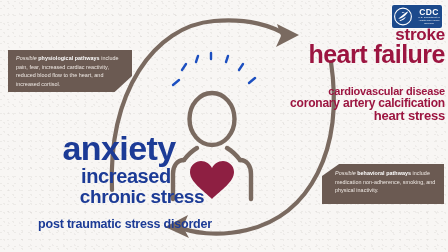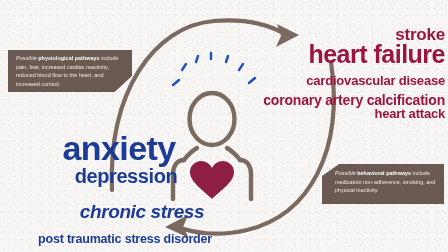--- a/index.html
+++ b/index.html
@@ -32,37 +32,37 @@
     position:absolute;
     left:240px;top:26px;
     width:205px;
     text-align:right;
     color:#9c1540;
     font-weight:bold;
     line-height:1.02;
   }
   .o-stroke{font-size:17px;letter-spacing:-.2px;}
   .o-hf{font-size:25px;letter-spacing:-.5px;margin-top:-1px;}
-  .o-cvd{font-size:13px;letter-spacing:-.2px;margin-top:6px;}
+  .o-cvd{font-size:11px;letter-spacing:-.2px;margin-top:18px;}
   .o-met{font-size:21px;letter-spacing:-.4px;margin-top:1px;}
-  .o-cac{font-size:14px;letter-spacing:-.2px;margin-top:6px;}
+  .o-cac{font-size:12px;letter-spacing:-.2px;margin-top:0px;}
   .o-ha{font-size:13px;letter-spacing:-.2px;margin-top:0px;}
 
   
   .exposures{
     position:absolute;
     left:8px;top:131px;
     width:222px;
     color:#1c3b96;
     font-weight:bold;
     line-height:1.03;
   }
   .e-anx{font-size:34px;letter-spacing:-.6px;text-align:center;}
   .e-dep{font-size:20px;letter-spacing:-.4px;text-align:center;margin-top:0px;padding-left:14px;}
-  .e-cs{font-size:19px;letter-spacing:-.4px;text-align:center;margin-top:15px;padding-left:46px;font-style:italic;}
+  .e-cs{font-size:19px;letter-spacing:-.4px;text-align:center;margin-top:0px;padding-left:46px;}
   .e-ptsd{font-size:12.5px;letter-spacing:-.2px;text-align:center;margin-top:12px;padding-left:12px;}
 
   
   .callout{
     position:absolute;
     background:#6b5a52;
     color:#efe9e4;
     font-size:5.4px;
     line-height:1.58;
     letter-spacing:.04px;
@@ -141,36 +141,49 @@
     <path d="M212,199 C203,190 190,182 190,172 C190,165 196,161 201,161
              C206,161 210,164 212,168 C214,164 218,161 223,161
              C228,161 234,165 234,172 C234,182 221,190 212,199 Z" fill="#8e1f42"></path>
   </svg>
 
   <div class="outcomes">
     <div class="o-stroke">stroke</div>
     <div class="o-hf">heart failure</div>
     <div class="o-cvd">cardiovascular disease</div>
     <div class="o-cac">coronary artery calcification</div>
-    <div class="o-ha">heart attack</div>
+    <div class="o-ha">heart stress</div>
   </div>
 
   <div class="exposures">
     <div class="e-anx">anxiety</div>
-    <div class="e-dep">depression</div>
+    <div class="e-dep">increased</div>
     <div class="e-cs">chronic stress</div>
     <div class="e-ptsd">post traumatic stress disorder</div>
   </div>
 
   <div class="callout" id="callout-physio">
     <div class="inner">
       <i>Possible </i><b>physiological pathways</b><span> include pain, fear, increased cardiac reactivity, reduced blood flow to the heart, and increased cortisol.</span>
     </div>
   </div>
 
   <div class="callout" id="callout-behav">
     <div class="inner">
       <i>Possible </i><b>behavioral pathways</b><span> include medication non-adherence, smoking, and physical inactivity.</span>
     </div>
   </div>
 
+  <div id="cdc-logo">
+    <svg id="cdc-seal" viewBox="0 0 24 23">
+      <circle cx="11" cy="11.5" r="8.4" fill="none" stroke="#ffffff" stroke-width="1.1"></circle>
+      <path d="M6.2,13.8 C8.4,12.0 10.6,10.0 13.2,8.0 C14.4,7.1 15.4,6.6 16.2,6.4
+               C15.6,7.6 14.6,9.0 13.2,10.4 C11.2,12.4 9.0,13.6 6.2,13.8 Z" fill="#ffffff"></path>
+      <path d="M7.4,15.3 C9.8,14.6 12.0,13.4 13.8,11.8 C13.0,13.8 11.0,15.4 8.4,16.0 Z" fill="#ffffff"></path>
+      <path d="M9.6,7.4 C10.8,7.0 12.0,7.2 12.8,7.9 C11.6,8.1 10.4,8.0 9.6,7.4 Z" fill="#ffffff"></path>
+    </svg>
+    <div id="cdc-word">
+      <div class="big">CDC</div>
+      <div class="small">U.S. Department of Health and Human Services</div>
+    </div>
+  </div>
 
 </div>
 
 </body></html>

